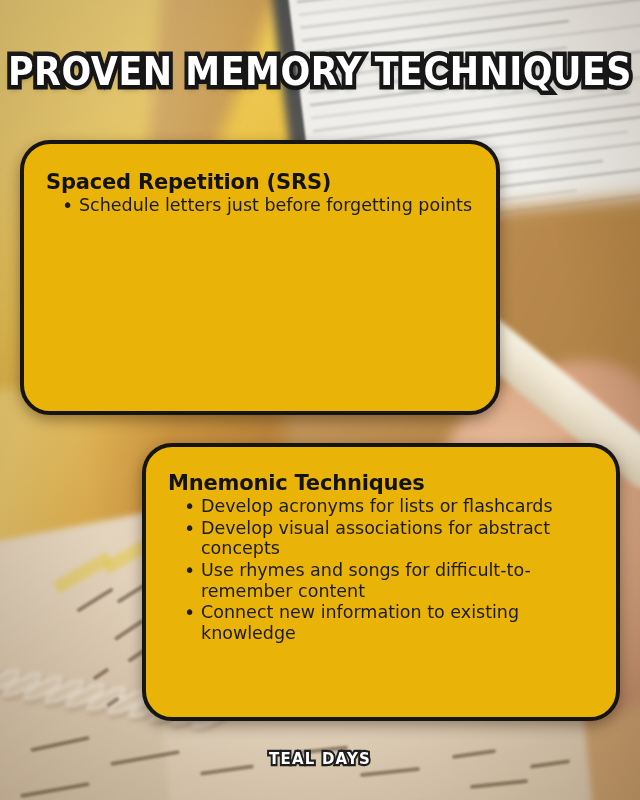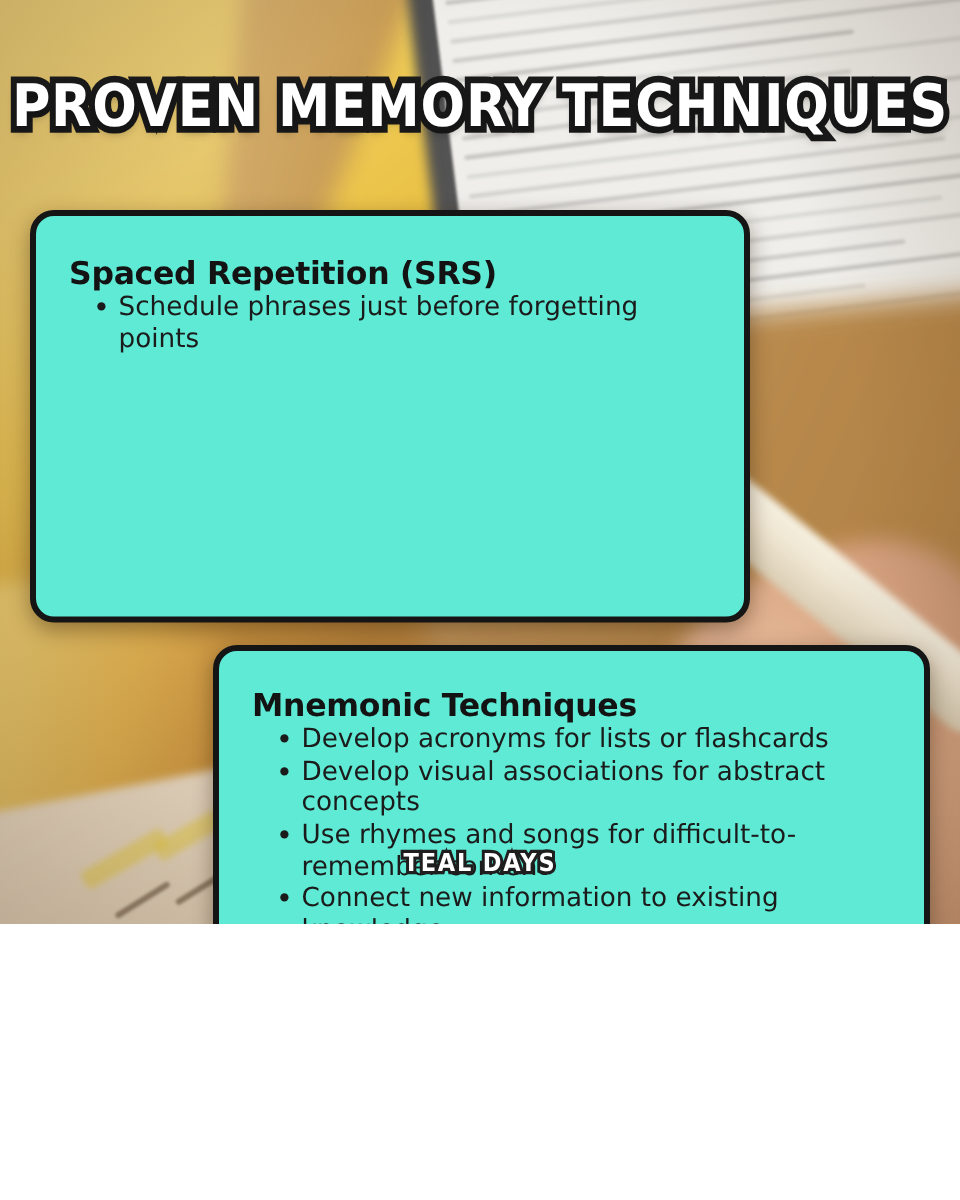--- a/index.html
+++ b/index.html
@@ -3,21 +3,21 @@
 <meta charset="utf-8">
 <style>
   * { margin:0; padding:0; box-sizing:border-box; }
   html, body {
     width:640px; height:800px;
     font-family:"Liberation Sans", sans-serif;
     overflow:hidden;
   }
   #poster {
     position:relative;
-    width:640px; height:616px;
+    width:640px; height:800px;
     overflow:hidden;
     background:#c08a44;
     padding-left:13px;
   }
 
   
   .bg-layer { position:absolute; inset:0; }
 
   .bg-base {
     background:
@@ -150,28 +150,28 @@
     paint-order:stroke fill;
     text-shadow:0 3px 6px rgba(0,0,0,.35);
     transform:scaleY(1.12);
     white-space:nowrap;
     user-select:none;
   }
 
   
   .card {
     position:absolute;
-    background:#5eead4;
+    background:#eab308;
     border:4px solid #151515;
-    border-radius:16px;
+    border-radius:30px;
     box-shadow:0 5px 14px rgba(40,20,0,.4);
     padding:26px 22px 22px 22px;
   }
   #card-srs     { left:20px;  top:140px; width:480px; height:275px; }
-  #card-mnemonic{ left:142px; top:430px; width:478px; height:278px; padding-top:24px; }
+  #card-mnemonic{ left:142px; top:443px; width:478px; height:278px; padding-top:24px; }
 
   .card h2 {
     font-family:"DejaVu Sans", sans-serif;
     font-size:21px;
     font-weight:bold;
     color:#131313;
     letter-spacing:-.2px;
     margin-bottom:1px;
     white-space:nowrap;
   }
@@ -289,21 +289,21 @@
       </div>
 
     <div class="vignette"></div>
   </div>
 
   <div class="poster-title">PROVEN MEMORY TECHNIQUES</div>
 
   <div class="card" id="card-srs">
     <h2>Spaced Repetition (SRS)</h2>
     <ul>
-      <li>Schedule phrases just before forgetting points</li>
+      <li>Schedule letters just before forgetting points</li>
     </ul>
   </div>
 
   <div class="card" id="card-mnemonic">
     <h2>Mnemonic Techniques</h2>
     <ul>
       <li>Develop acronyms for lists or flashcards</li>
       <li>Develop visual associations for abstract concepts</li>
       <li>Use rhymes and songs for difficult-to-remember content</li>
       <li>Connect new information to existing knowledge</li>

